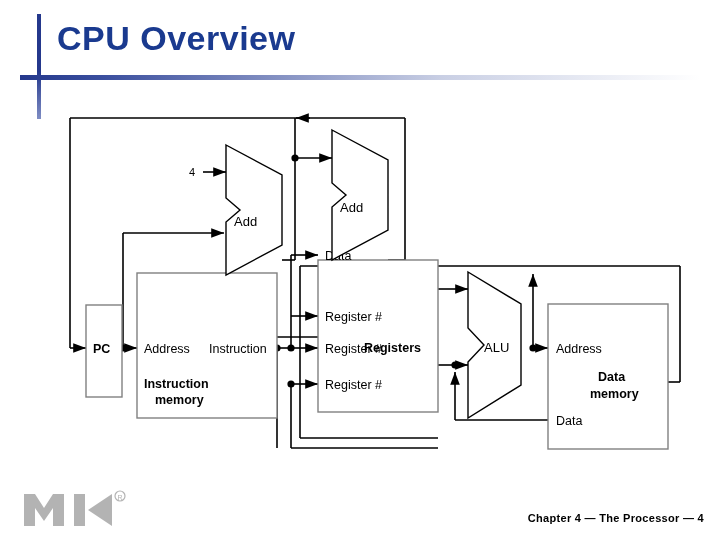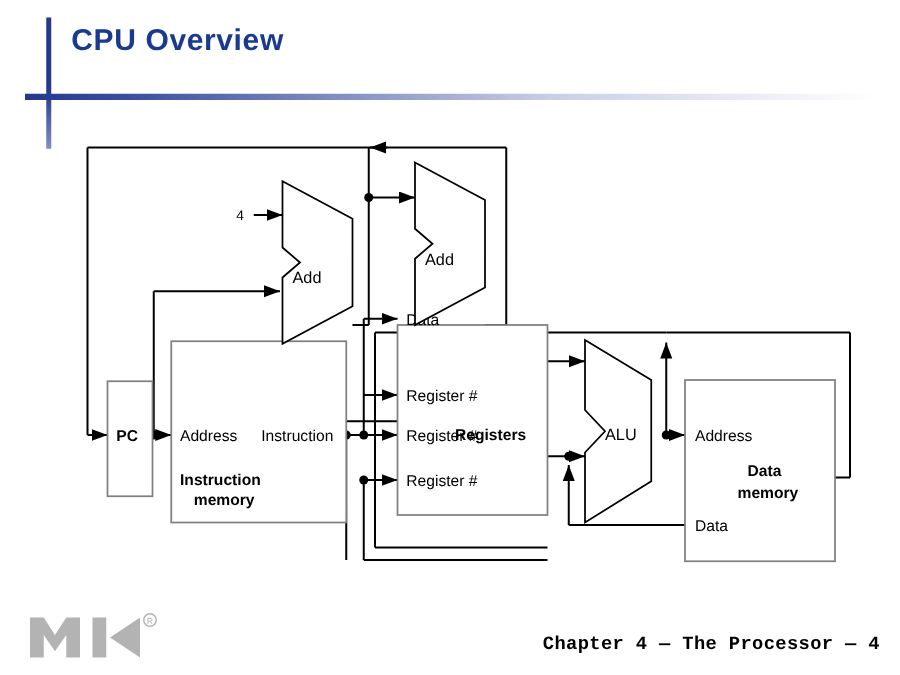--- a/index.html
+++ b/index.html
@@ -13,21 +13,21 @@
     position: relative;
     overflow: hidden;
     font-family: "Liberation Sans", sans-serif;
   }
 
   
   #slide-title {
     position: absolute;
     left: 57px;
     top: 20px;
-    font-size: 24px;
+    font-size: 34px;
     font-weight: bold;
     color: #1a3a8f;
     letter-spacing: 0.5px;
     white-space: nowrap;
     line-height: 1.1;
   }
   #title-vrule {
     position: absolute;
     left: 37px;
     top: 14px;
@@ -57,26 +57,25 @@
   .blk-label       { font-family: "Liberation Sans", sans-serif; font-size: 12.5px; fill: #000; }
   .blk-label-bold  { font-family: "Liberation Sans", sans-serif; font-size: 12.5px; fill: #000; font-weight: bold; }
   .unit-label      { font-family: "Liberation Sans", sans-serif; font-size: 13px;   fill: #000; }
   .small-num       { font-family: "Liberation Sans", sans-serif; font-size: 11px;   fill: #000; }
 
   
   #footer-text {
     position: absolute;
     right: 16px;
     bottom: 16px;
-    font-size: 15px;
+    font-size: 11px;
     font-weight: bold;
     color: #000000;
     letter-spacing: 0.3px;
     white-space: nowrap;
-    font-family: Liberation Mono, monospace;
   }
   #mk-logo {
     position: absolute;
     left: 22px;
     bottom: 8px;
     width: 120px;
     height: 46px;
   }
 </style>
 </head>

